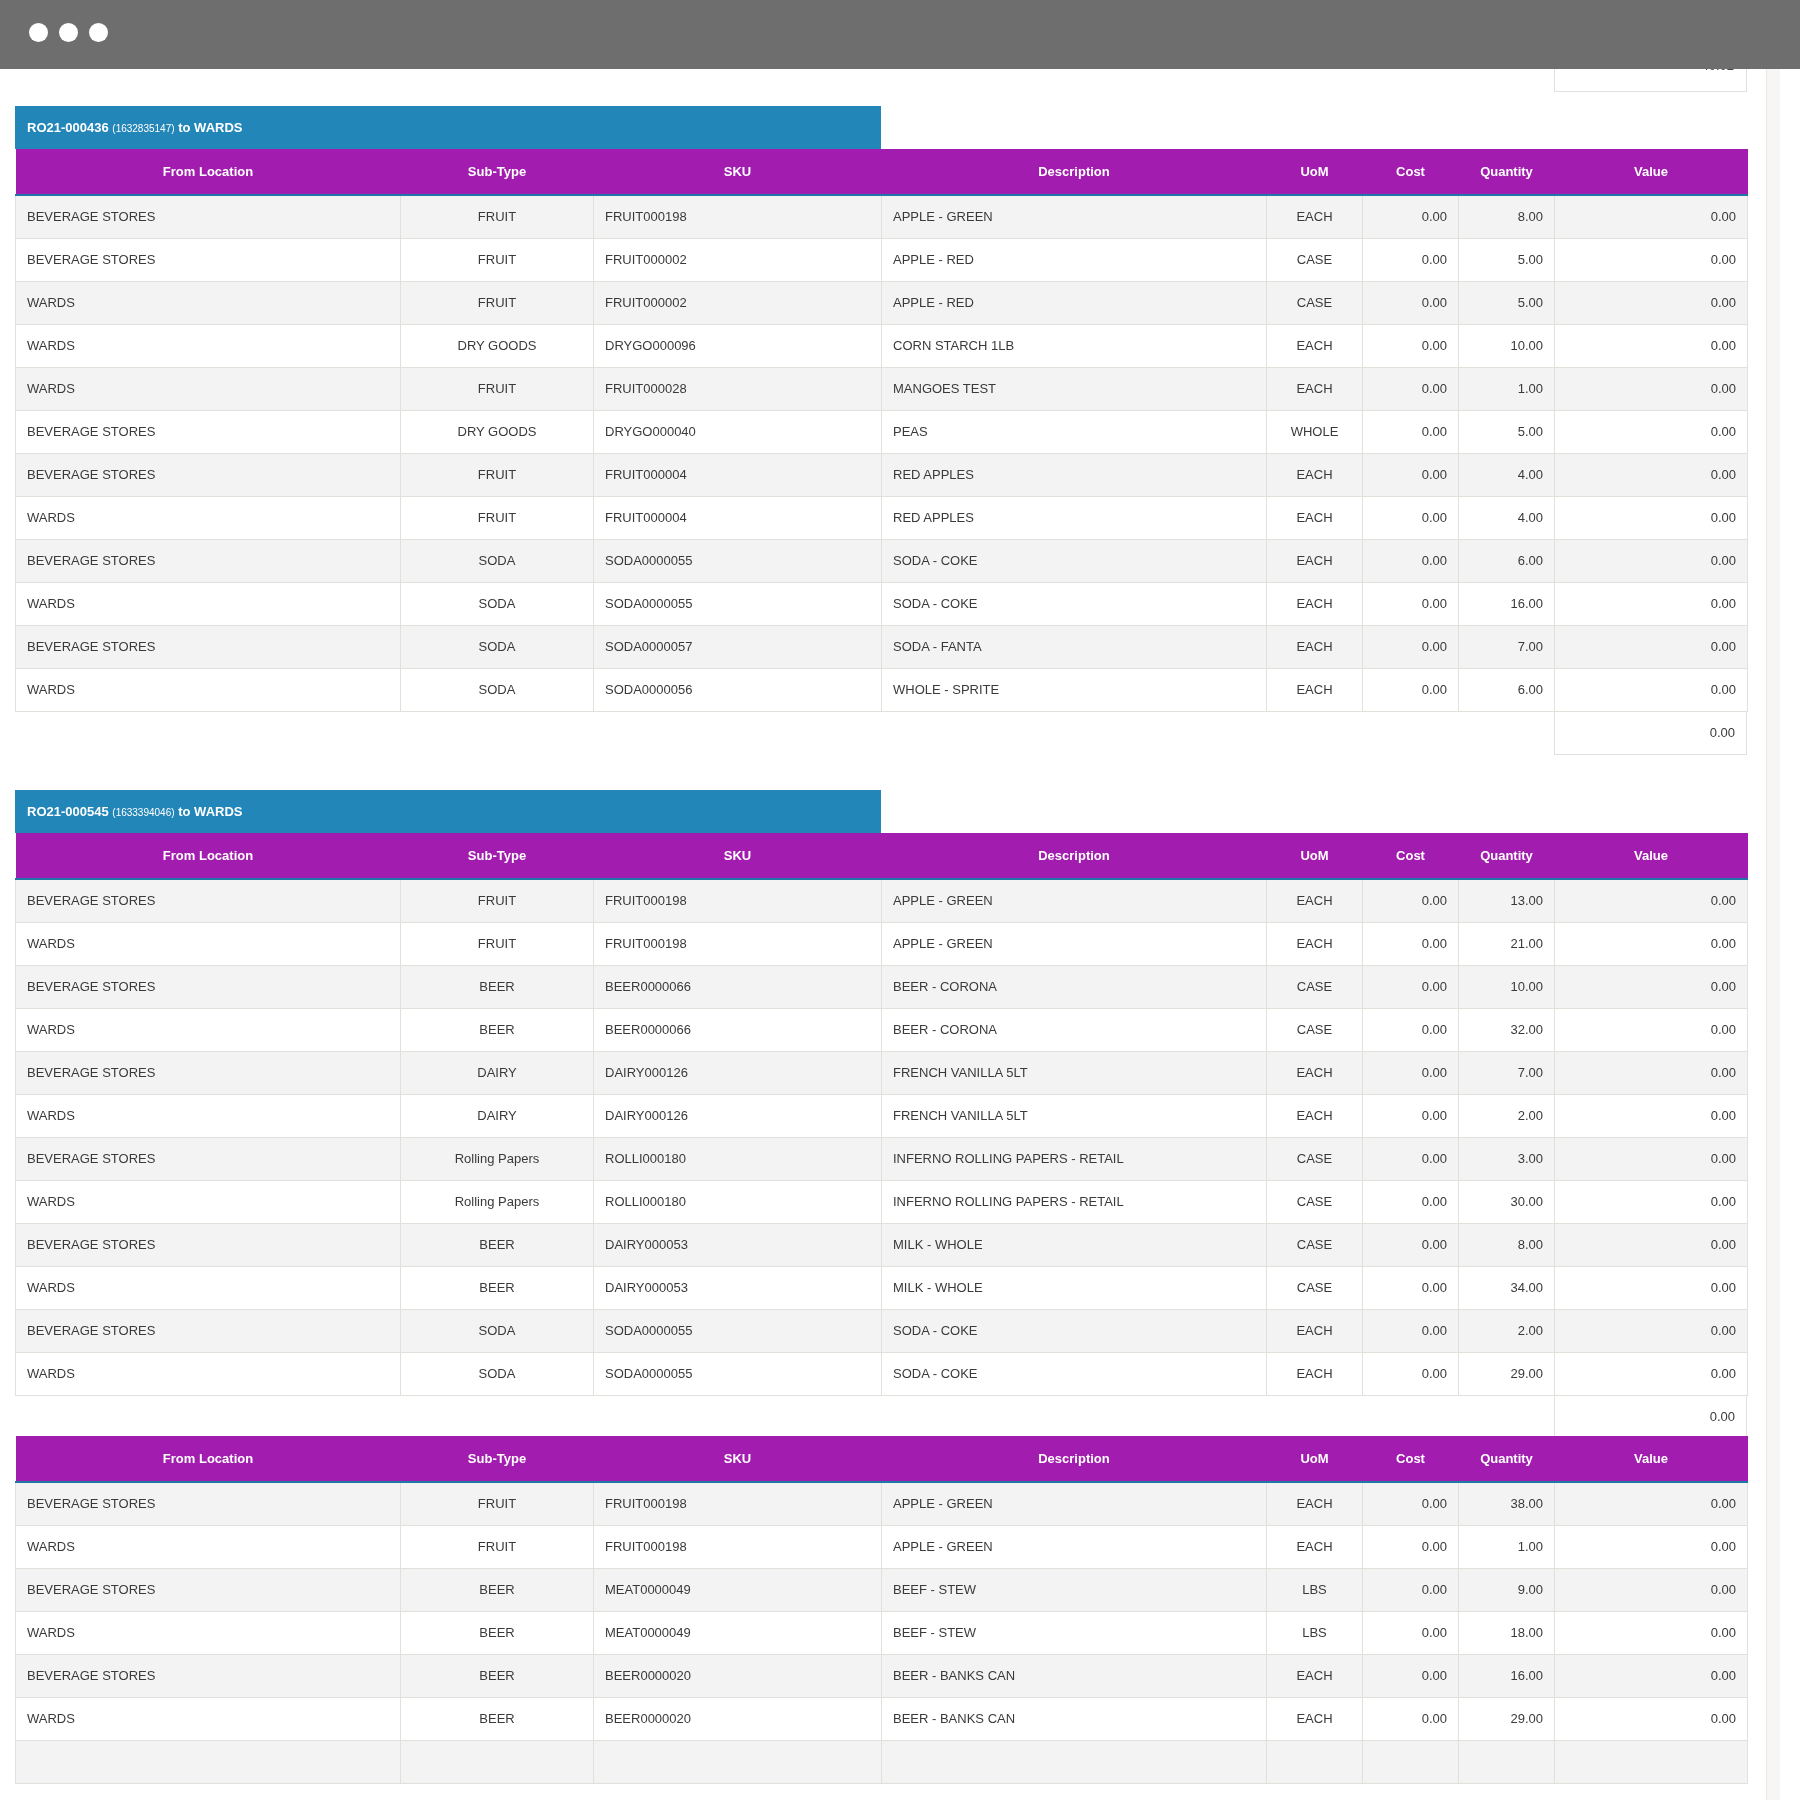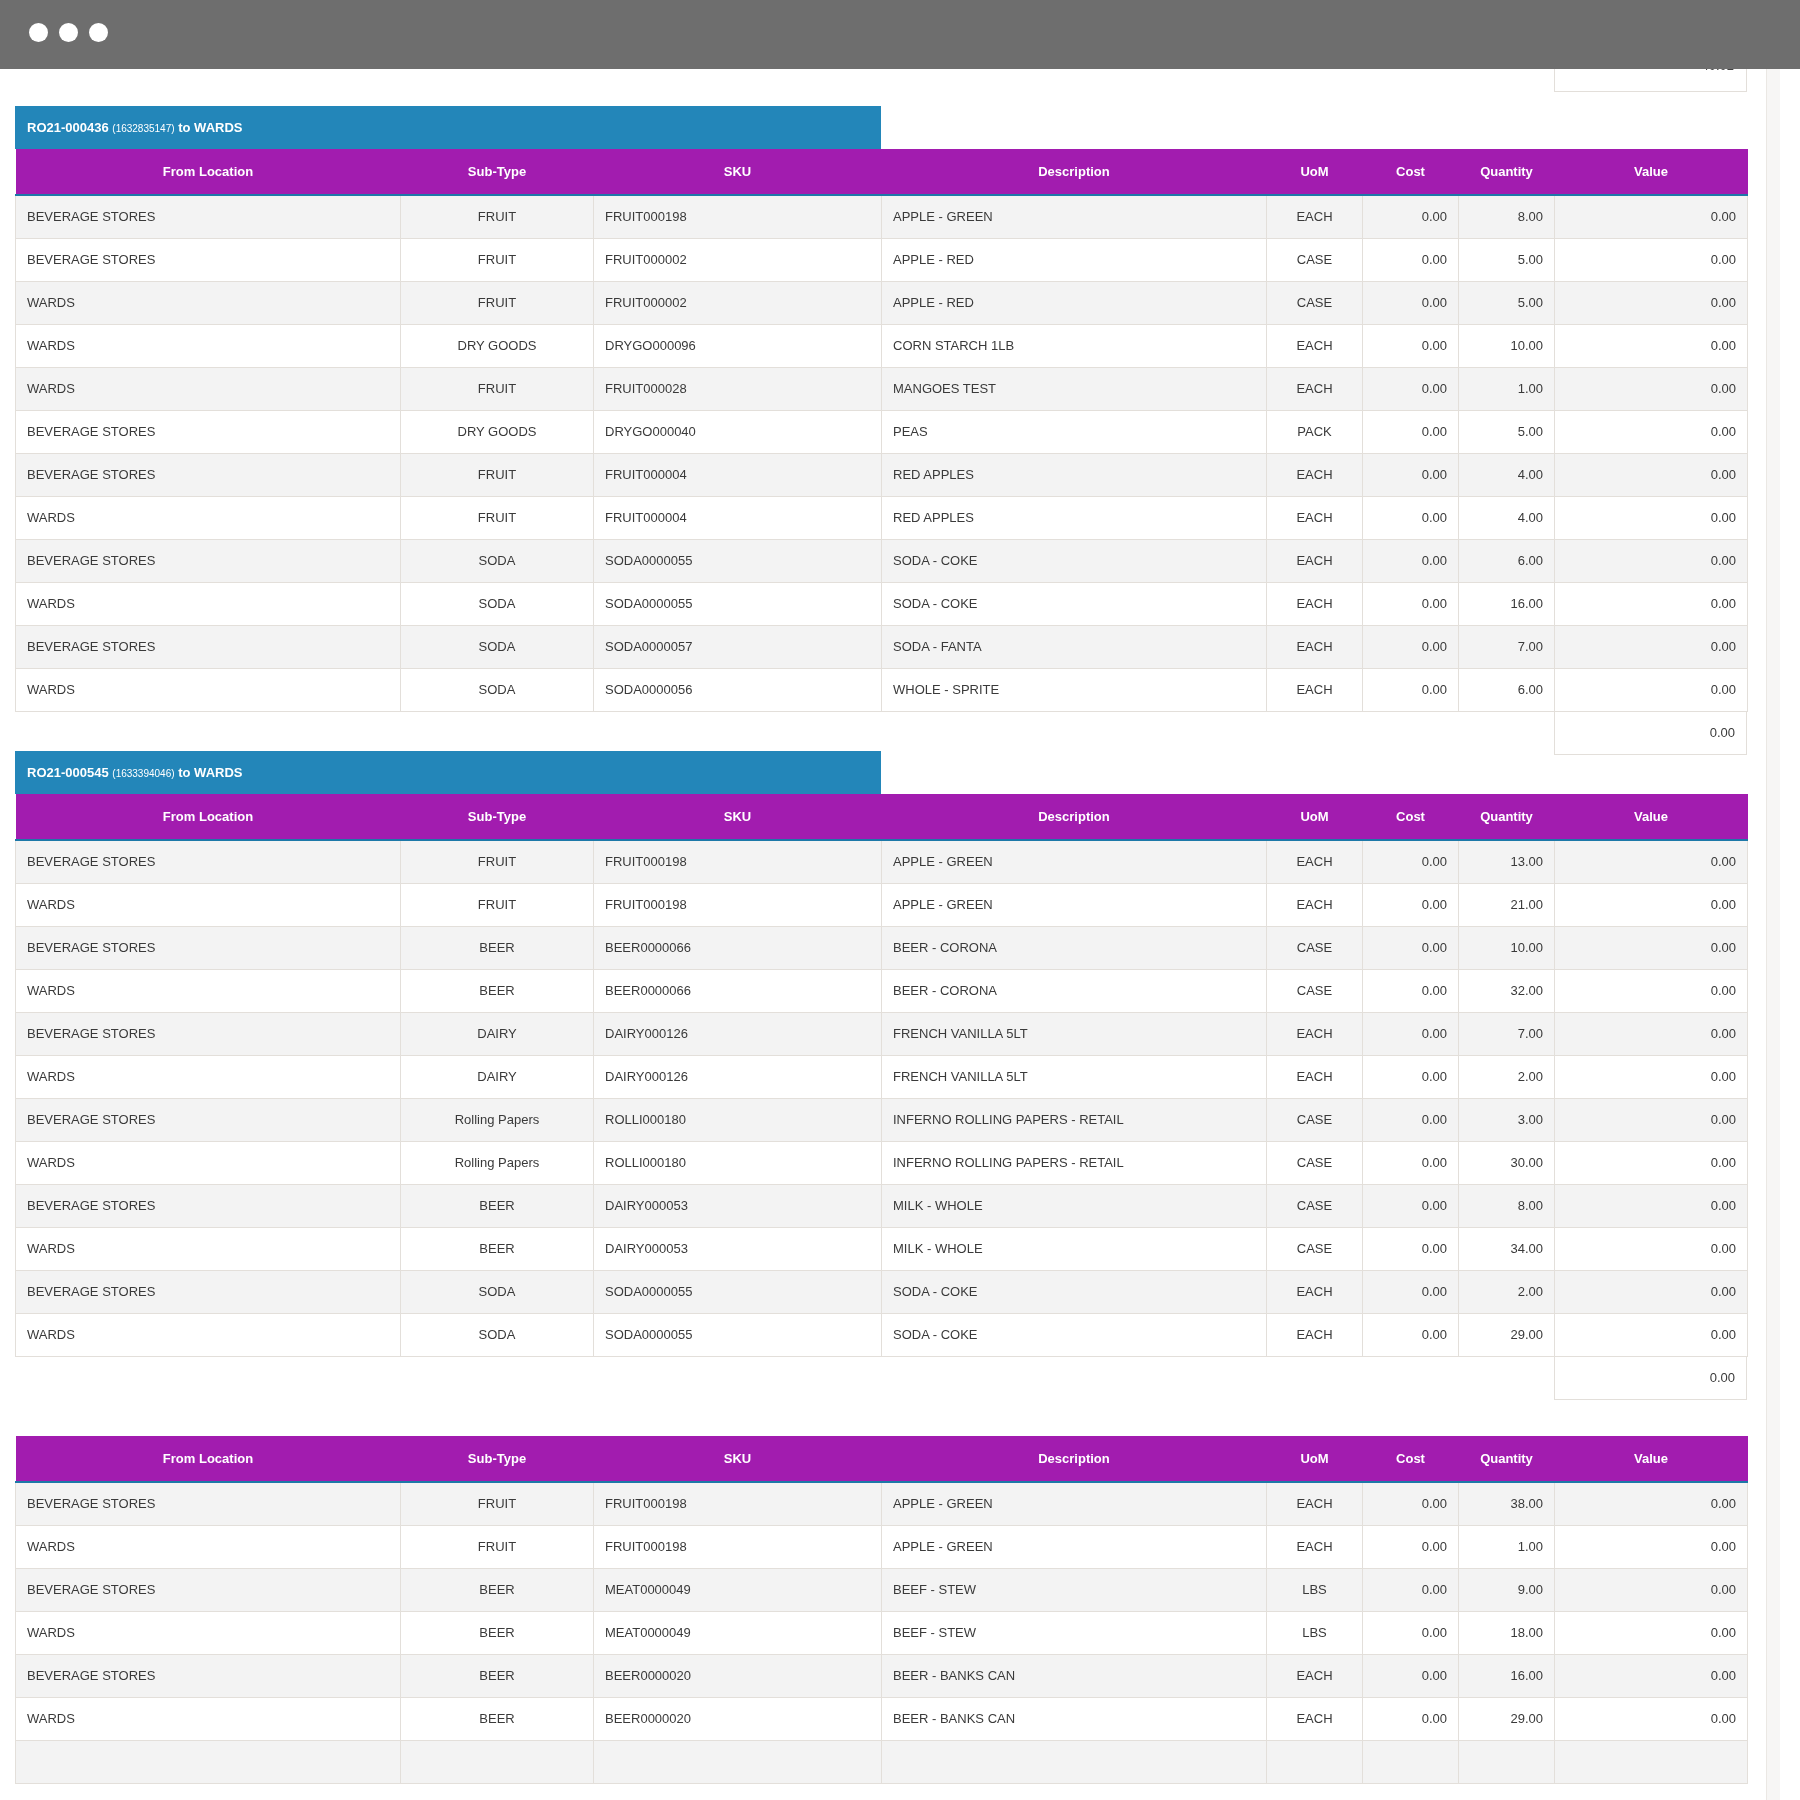--- a/index.html
+++ b/index.html
@@ -145,21 +145,21 @@
               <td class="c">EACH</td>
               <td class="r">0.00</td>
               <td class="r">1.00</td>
               <td class="r">0.00</td>
             </tr>
             <tr class="even">
               <td class="l">BEVERAGE STORES</td>
               <td class="c">DRY GOODS</td>
               <td class="l">DRYGO000040</td>
               <td class="l">PEAS</td>
-              <td class="c">PACK</td>
+              <td class="c">WHOLE</td>
               <td class="r">0.00</td>
               <td class="r">5.00</td>
               <td class="r">0.00</td>
             </tr>
             <tr class="odd">
               <td class="l">BEVERAGE STORES</td>
               <td class="c">FRUIT</td>
               <td class="l">FRUIT000004</td>
               <td class="l">RED APPLES</td>
               <td class="c">EACH</td>
@@ -214,21 +214,21 @@
               <td class="l">WHOLE - SPRITE</td>
               <td class="c">EACH</td>
               <td class="r">0.00</td>
               <td class="r">6.00</td>
               <td class="r">0.00</td>
             </tr>
           </tbody>
         </table>
         <div class="total-box">0.00</div>
       </div>
-      <div class="section" style="top: 695px;">
+      <div class="section" style="top: 734px;">
         <div class="sec-title"><span>RO21-000545</span> <span class="ref-id">(1633394046)</span> <span>to WARDS</span></div>
         <table class="grid">
           <colgroup>
             <col style="width: 385px;">
             <col style="width: 193px;">
             <col style="width: 288px;">
             <col style="width: 385px;">
             <col style="width: 96px;">
             <col style="width: 96px;">
             <col style="width: 96px;">

